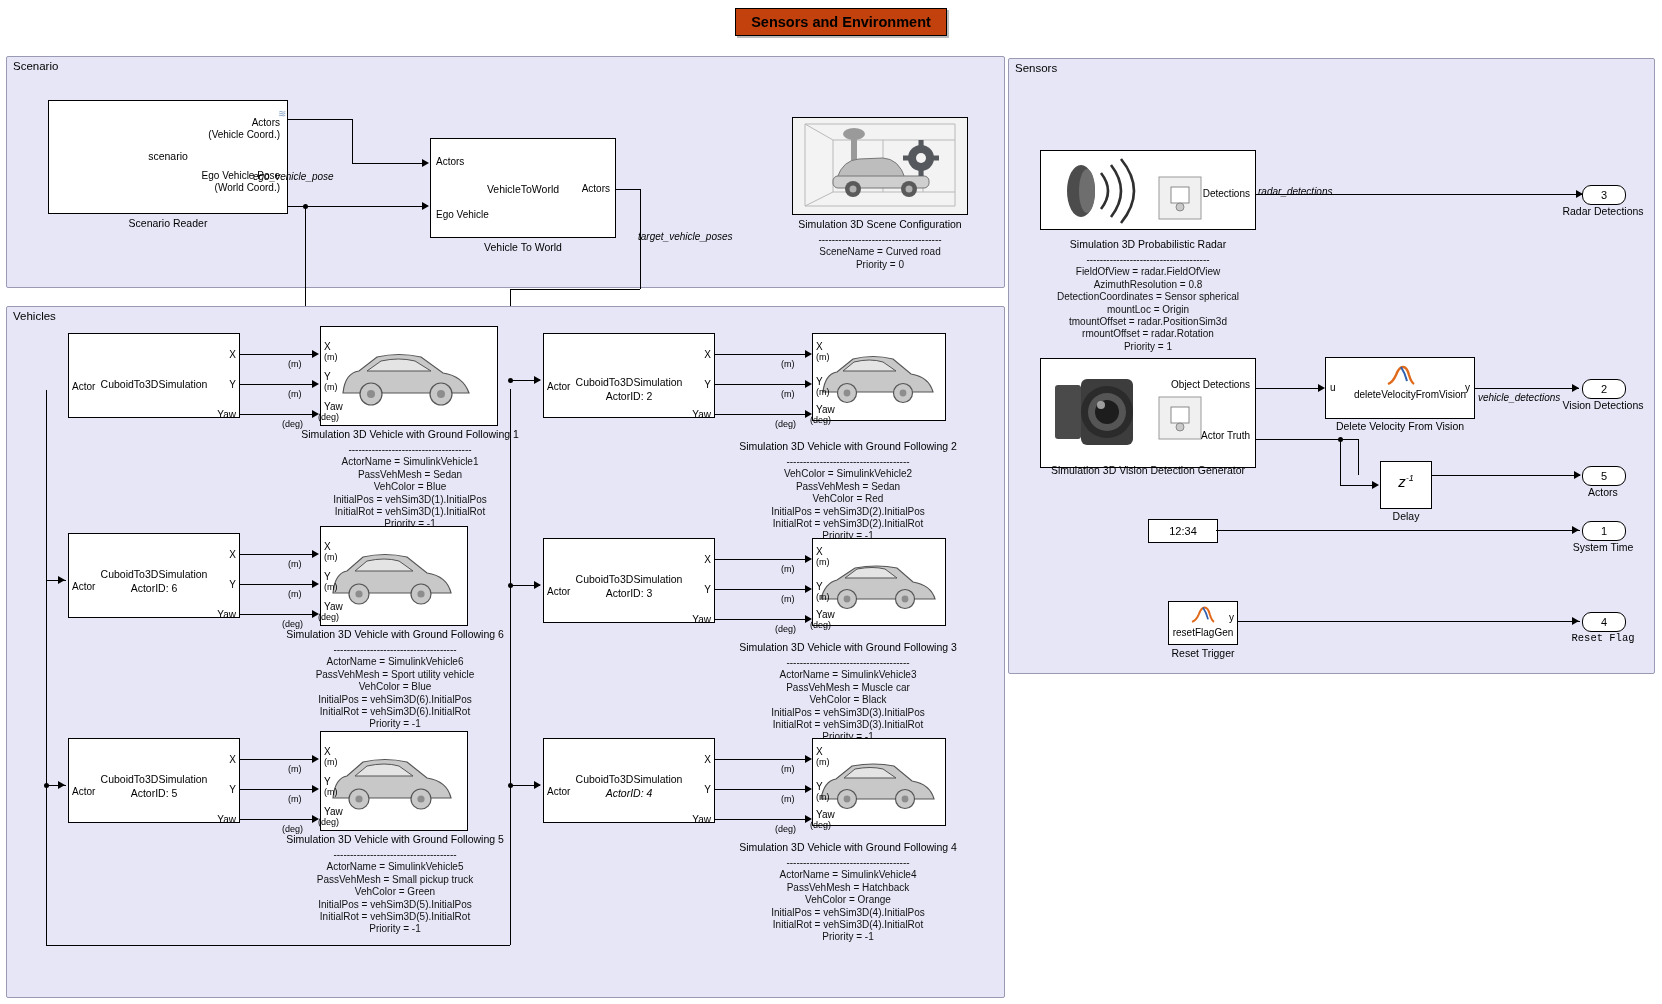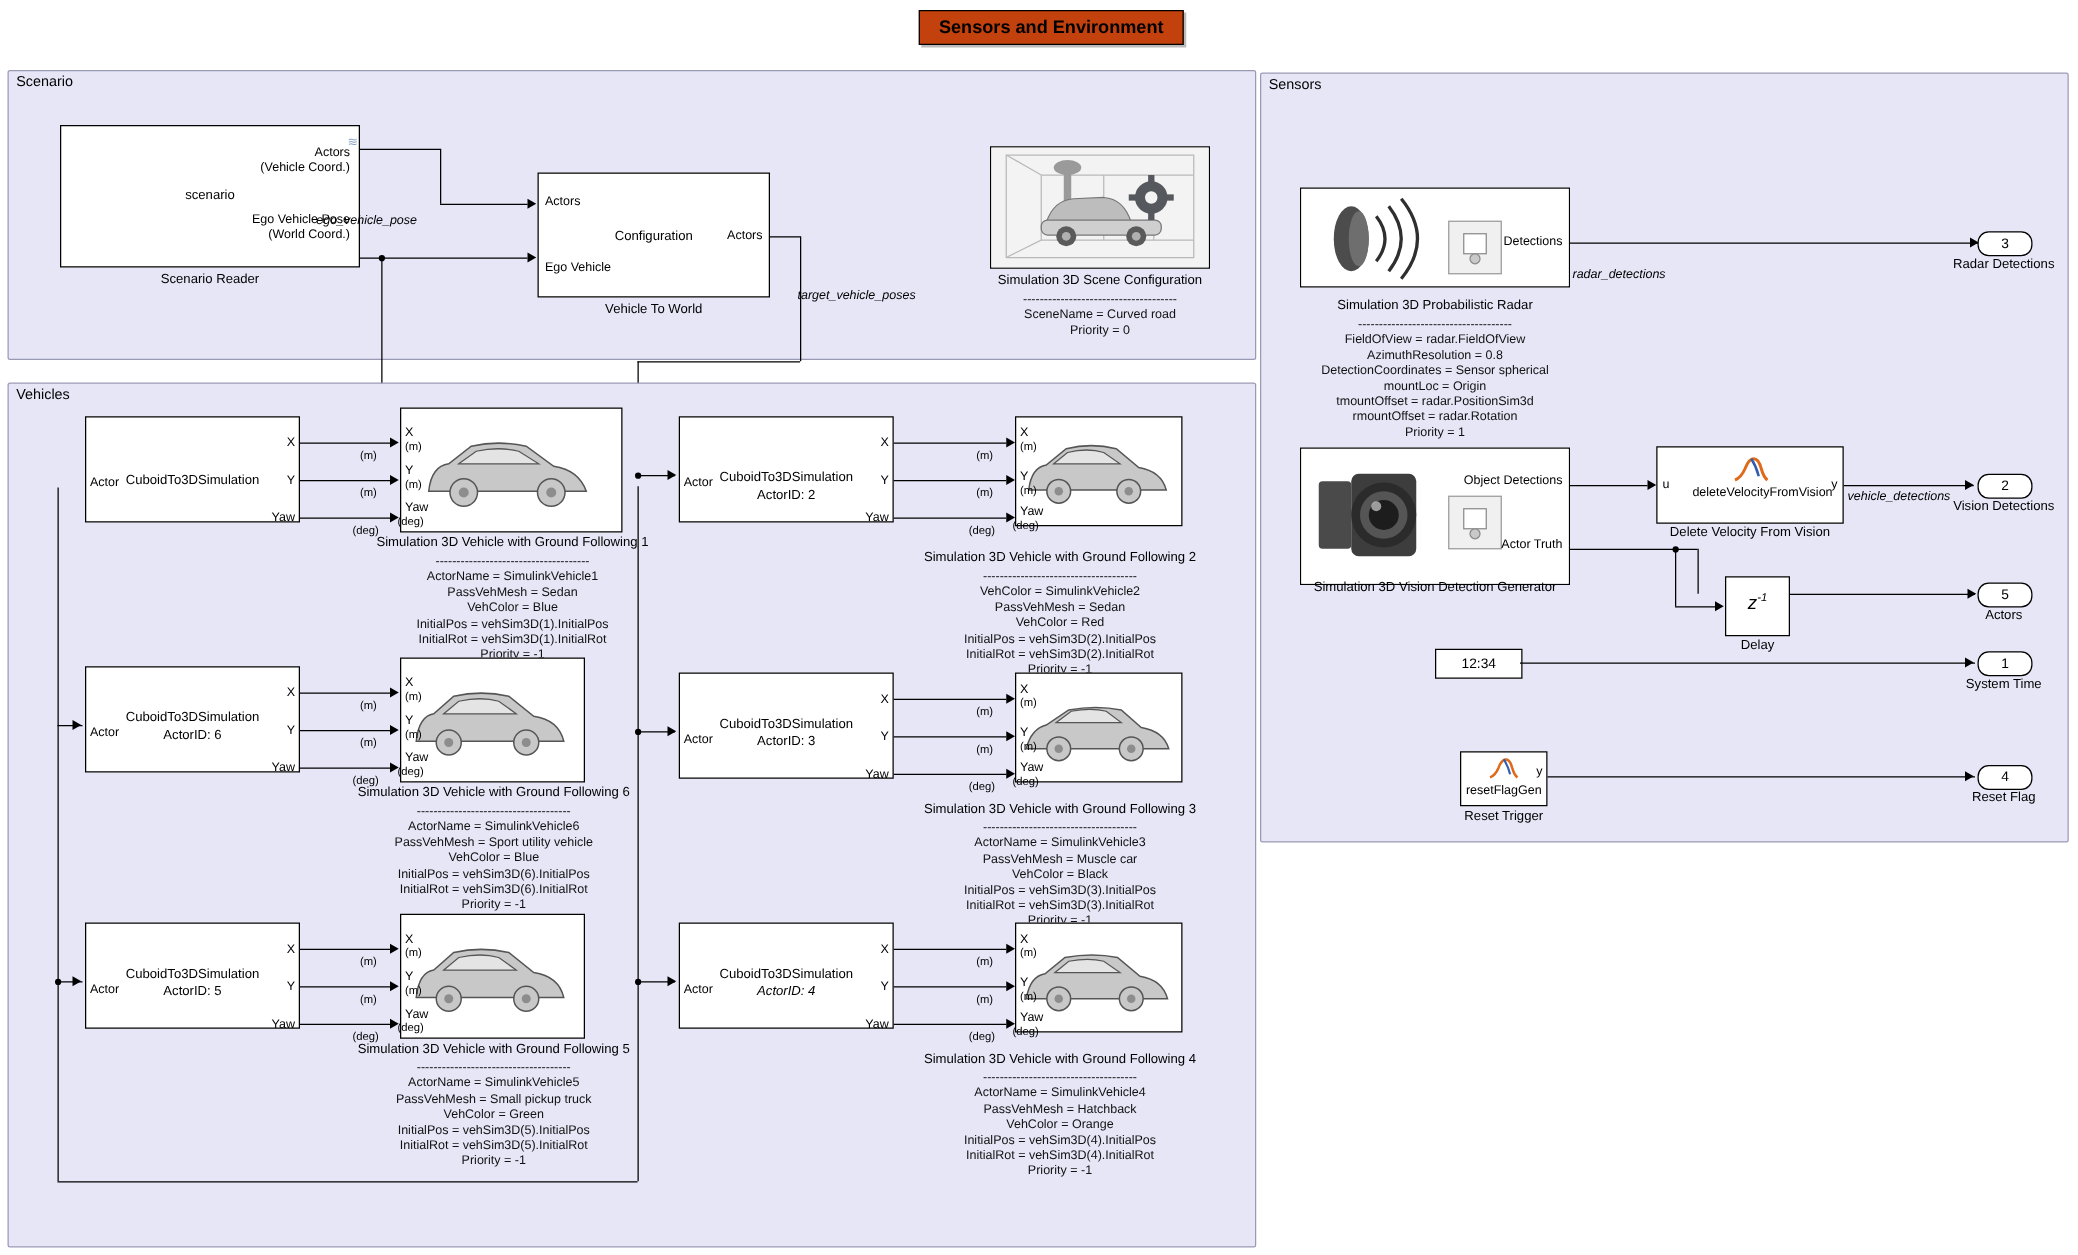--- a/index.html
+++ b/index.html
@@ -86,21 +86,21 @@
   <div class="abs" style="left:48px;top:150px;width:240px;text-align:center;font-size:10.5px;">scenario</div>
   <div class="abs port-lbl r" style="left:158px;top:117px;width:122px;">Actors</div>
   <div class="abs port-lbl r" style="left:158px;top:129px;width:122px;">(Vehicle Coord.)</div>
   <div class="abs port-lbl r" style="left:150px;top:170px;width:130px;">Ego Vehicle Pose</div>
   <div class="abs port-lbl r" style="left:150px;top:182px;width:130px;">(World Coord.)</div>
   <div class="abs cap" style="left:48px;top:217px;width:240px;">Scenario Reader</div>
 
   <div class="abs" style="left:278px;top:108px;font-size:10px;color:#8aa7c7;">≋</div>
 
   <div class="abs blk" style="left:430px;top:138px;width:186px;height:100px;"></div>
-  <div class="abs" style="left:430px;top:183px;width:186px;text-align:center;font-size:10.5px;">Configuration</div>
+  <div class="abs" style="left:430px;top:183px;width:186px;text-align:center;font-size:10.5px;">VehicleToWorld</div>
   <div class="abs port-lbl" style="left:436px;top:156px;">Actors</div>
   <div class="abs port-lbl" style="left:436px;top:209px;">Ego Vehicle</div>
   <div class="abs port-lbl r" style="left:520px;top:183px;width:90px;">Actors</div>
   <div class="abs cap" style="left:430px;top:241px;width:186px;">Vehicle To World</div>
 
   <div class="abs sig-lbl" style="left:253px;top:171px;">ego_vehicle_pose</div>
   <div class="abs sig-lbl" style="left:638px;top:231px;">target_vehicle_poses</div>
 
   <div class="abs blk" style="left:792px;top:117px;width:176px;height:98px;">
     <svg width="174" height="96" viewBox="0 0 174 96">
@@ -500,21 +500,21 @@
   <div class="abs params" style="left:1026px;top:254px;width:244px;">
     <div>-------------------------------------</div>
     <div>FieldOfView = radar.FieldOfView</div>
     <div>AzimuthResolution = 0.8</div>
     <div>DetectionCoordinates = Sensor spherical</div>
     <div>mountLoc = Origin</div>
     <div>tmountOffset = radar.PositionSim3d</div>
     <div>rmountOffset = radar.Rotation</div>
     <div>Priority = 1</div>
   </div>
-  <div class="abs sig-lbl" style="left:1258px;top:214px;">radar_detections</div>
+  <div class="abs sig-lbl" style="left:1258px;top:186px;">radar_detections</div>
   <div class="abs ln lnh" style="left:1256px;top:194px;width:328px;"></div>
   <div class="abs arrow" style="left:1576px;top:190px;"></div>
 
   <div class="abs blk" style="left:1040px;top:358px;width:216px;height:110px;">
     <svg width="214" height="108" viewBox="0 0 214 108">
       <rect x="0" y="0" width="214" height="108" fill="#ffffff"></rect>
       <g transform="translate(14,18)">
         <rect x="0" y="8" width="26" height="54" rx="3" fill="#4a4a4a"></rect>
         <rect x="26" y="2" width="52" height="66" rx="6" fill="#3d3d3d"></rect>
         <circle cx="52" cy="35" r="26" fill="#2b2b2b"></circle>
@@ -592,15 +592,15 @@
   <div class="abs outport" style="left:1582px;top:379px;width:42px;height:18px;">2</div>
   <div class="abs outport-lbl" style="left:1548px;top:399px;width:110px;">Vision Detections</div>
 
   <div class="abs outport" style="left:1582px;top:466px;width:42px;height:18px;">5</div>
   <div class="abs outport-lbl" style="left:1548px;top:486px;width:110px;">Actors</div>
 
   <div class="abs outport" style="left:1582px;top:521px;width:42px;height:18px;">1</div>
   <div class="abs outport-lbl" style="left:1548px;top:541px;width:110px;">System Time</div>
 
   <div class="abs outport" style="left:1582px;top:612px;width:42px;height:18px;">4</div>
-  <div class="abs outport-lbl" style="left:1548px;top:632px;width:110px;">Reset Flag</div>
+  <div class="abs outport-lbl" style="left:1548px;top:632px;width:110px;font-family:Liberation Mono, monospace;">Reset Flag</div>
 
 </div>
 
 </body></html>

